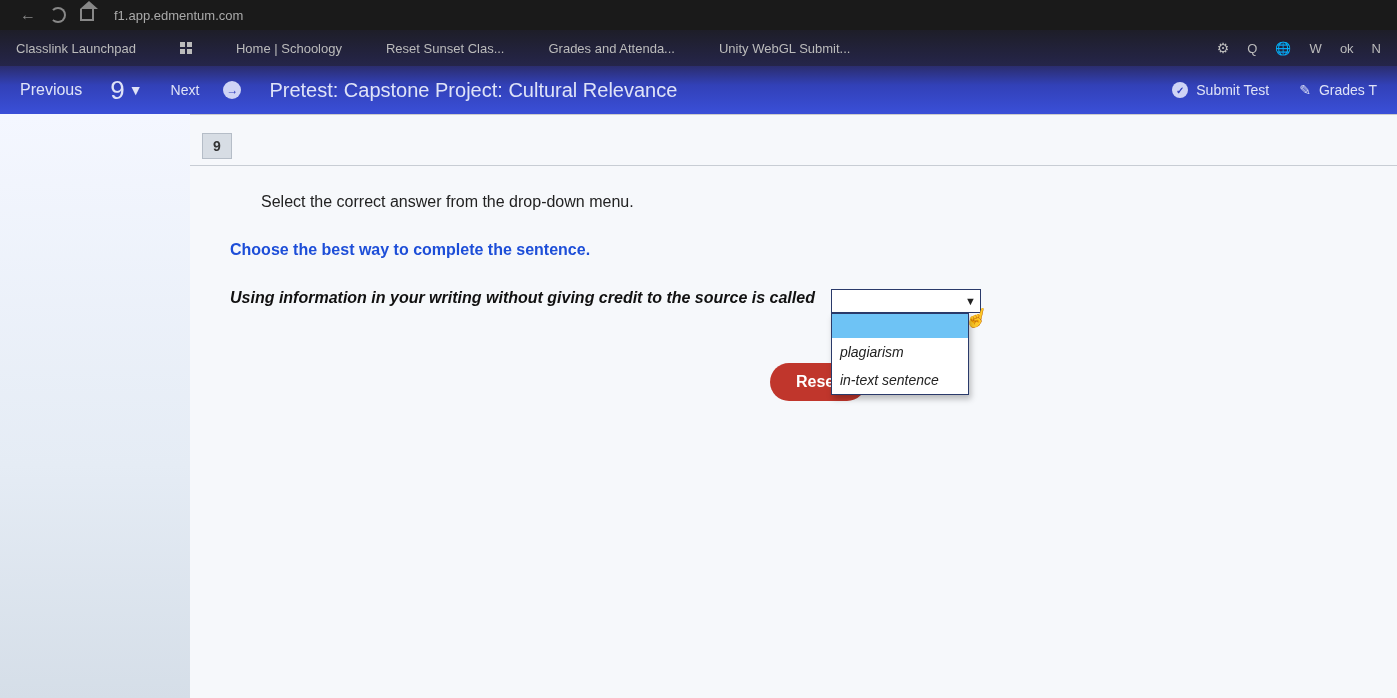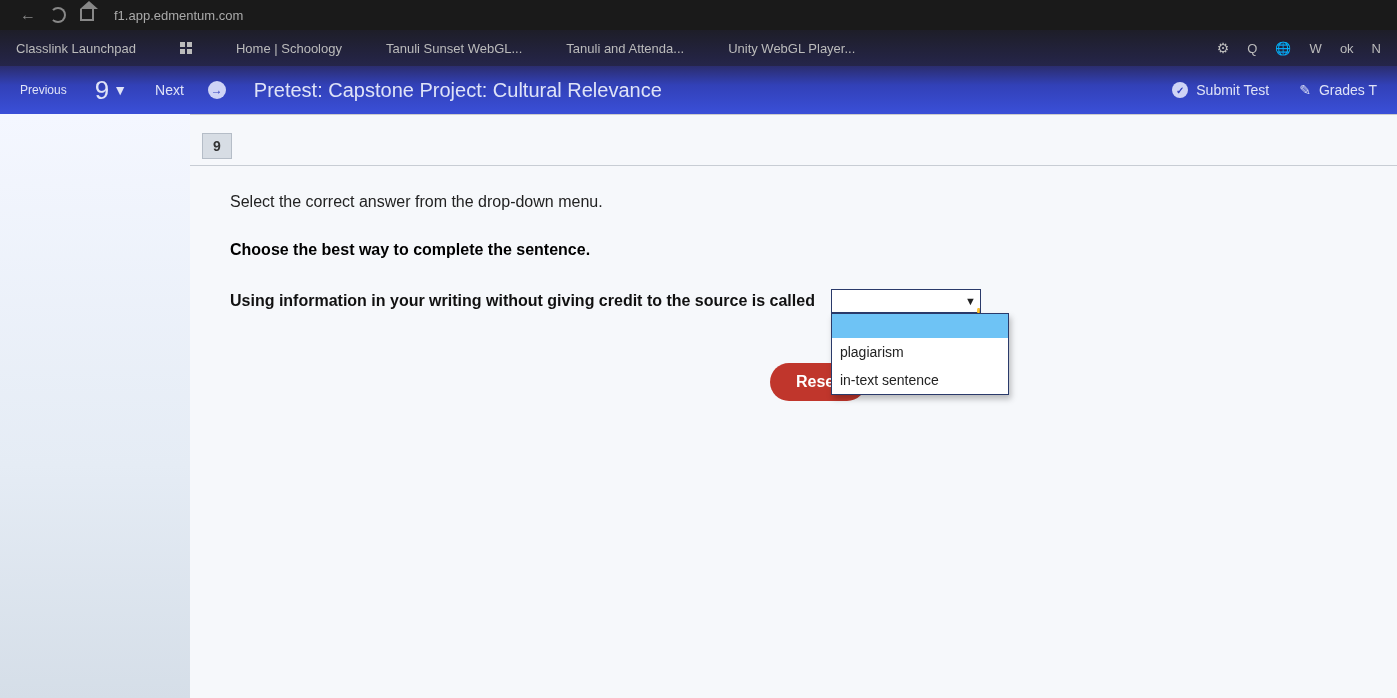--- a/index.html
+++ b/index.html
@@ -42,21 +42,21 @@
   .app-header {
     background: linear-gradient(to bottom, #2b2d6e, #3241b8 40%, #3a4fd8);
     height: 48px;
     display: flex;
     align-items: center;
     color: #dfe3f7;
     padding: 0 20px;
     gap: 28px;
     font-size: 16px;
   }
-  .app-header .prev { font-size: 12px; }
+  .app-header .prev { font-size: 16px; }
   .app-header .q-num { font-size: 26px; font-weight: 300; display:flex; align-items:center; gap:4px; }
   .app-header .chev { font-size: 14px; }
   .app-header .next { font-size: 14px; display:flex; align-items:center; gap:24px; }
   .app-header .next-arrow { width:18px; height:18px; border-radius:50%; background:#cfd4f5; color:#2f3dbd; display:flex; align-items:center; justify-content:center; font-size:12px; font-weight:bold; }
   .app-header .title { font-size: 20px; font-weight: 300; }
   .app-header .right-actions { margin-left:auto; display:flex; align-items:center; gap:30px; font-size:14px; }
   .app-header .right-actions .act { display:flex; align-items:center; gap:8px; cursor:pointer; }
   .app-header .check-circ { width:16px; height:16px; border-radius:50%; background:#cfd4f5; color:#2f3dbd; display:flex; align-items:center; justify-content:center; font-size:10px; font-weight:bold; }
   .app-header .reader-ic { font-size:14px; }
   .content-wrap {
@@ -88,40 +88,40 @@
     left: 0; right:0;
     border-top:1px solid #c8cdd4;
   }
   .q-body {
     padding: 78px 40px 40px 40px;
     color: #222;
     display:flex;
     flex-direction:column;
     gap: 30px;
   }
-  .q-instruction { font-size: 16px; }
-  .q-subinstruction { font-size: 16px; font-weight: bold; color:#000000; }
-  .q-sentence-row { display:flex; align-items:center; gap: 10px; flex-wrap:nowrap; }
+  .q-instruction { font-size: 16px; margin-left: 31px; }
+  .q-subinstruction { font-size: 16px; font-weight: bold; color:#1d4ed8; }
+  .q-sentence-row { display:flex; align-items:flex-start; gap: 10px; flex-wrap:nowrap;font-style:italic; }
   .q-sentence { font-size: 16px; font-weight: bold; color:#111; }
   .dropdown-wrap { position: relative; margin-left: 6px; }
   .dropdown-field {
     width: 150px;
     height: 24px;
     background: #fff;
     border: 1px solid #2a3a6a;
     display:flex; align-items:center; justify-content:flex-end;
     padding: 0 4px;
     cursor:pointer;
   }
   .dropdown-field .caret { font-size: 11px; color:#222; }
   .dropdown-menu {
     position:absolute;
     top: 24px;
     left: 0;
-    width: 178px;
+    width: 138px;
     border: 1px solid #2a3a6a;
     background: #fff;
     box-shadow: 2px 4px 6px rgba(0,0,0,0.25);
   }
   .dropdown-menu .opt {
     padding: 6px 8px;
     font-size: 14px;
     color: #222;
     cursor:pointer;
   }
@@ -171,27 +171,27 @@
         <span></span>
         <span></span>
         <span></span>
         <span></span>
       </span>
   </div>
   <div class="bm-item">
     <span>Home | Schoology</span>
   </div>
   <div class="bm-item">
-    <span>Tanuli Sunset WebGL...</span>
-  </div>
-  <div class="bm-item">
-    <span>Tanuli and Attenda...</span>
-  </div>
-  <div class="bm-item">
-    <span>Unity WebGL Player...</span>
+    <span>Reset Sunset Clas...</span>
+  </div>
+  <div class="bm-item">
+    <span>Grades and Attenda...</span>
+  </div>
+  <div class="bm-item">
+    <span>Unity WebGL Submit...</span>
   </div>
   <div class="right-icons">
     <span class="gear-ic">⚙</span>
     <span>Q</span>
     <span>🌐</span>
     <span>W</span>
     <span>ok</span>
     <span>N</span>
   </div>
 </div>

